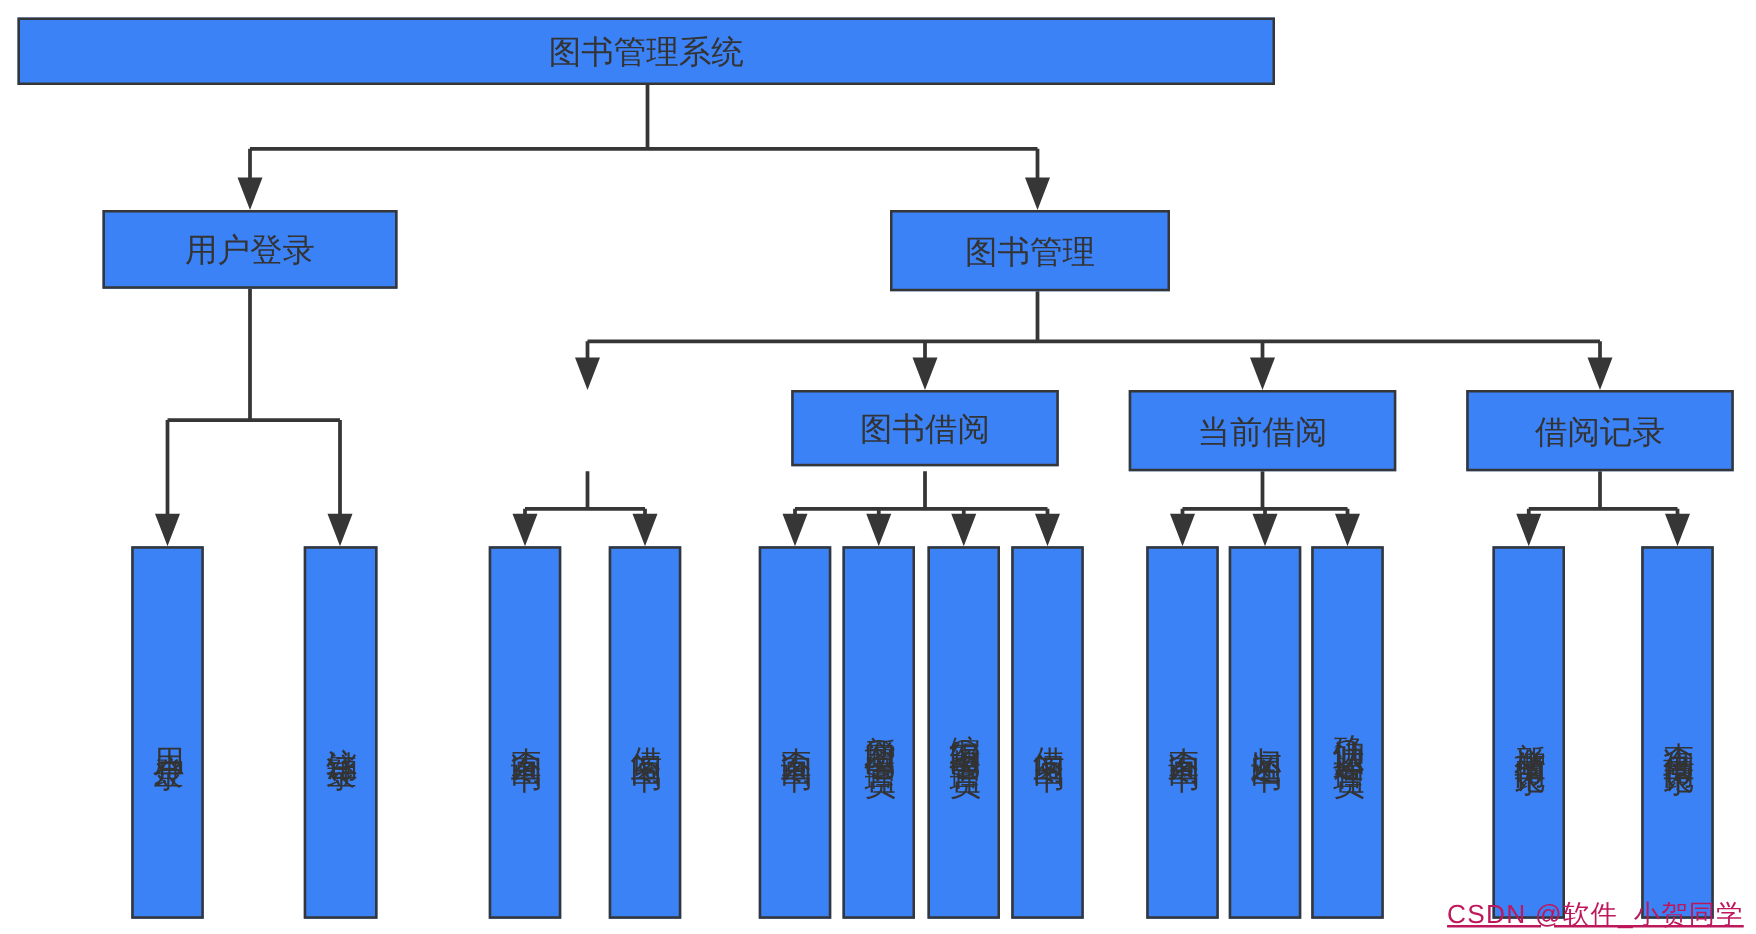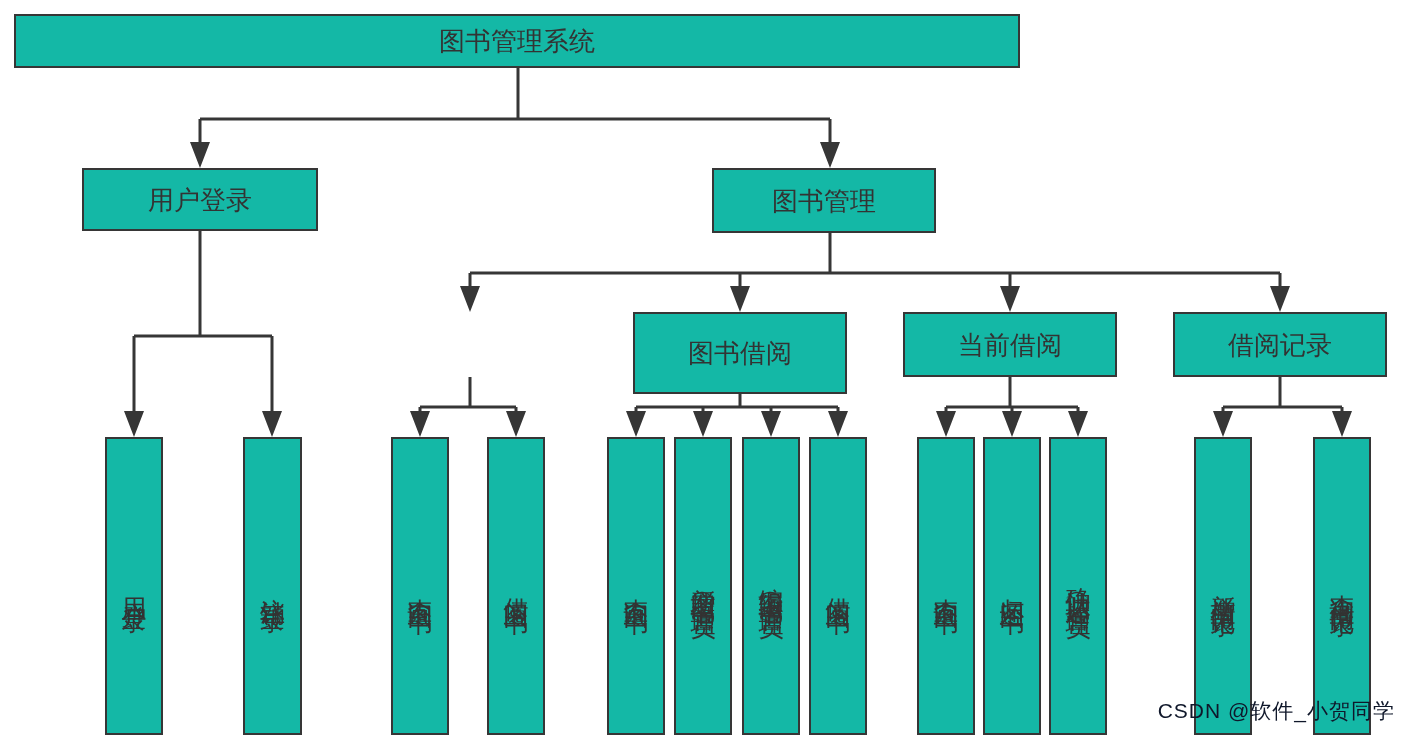--- a/index.html
+++ b/index.html
@@ -1,32 +1,32 @@
 <!DOCTYPE html>
 <html><head>
 <meta charset="utf-8">
 <style>
   html,body{margin:0;padding:0;background:#ffffff;}
   .canvas{
     position:relative;width:1405px;height:747px;background:#ffffff;overflow:hidden;
     font-family:"Liberation Sans","DejaVu Sans",sans-serif;color:#333333;
   }
   .box{
-    position:absolute;box-sizing:border-box;border:2.5px solid #363636;background:#14b8a6;
+    position:absolute;box-sizing:border-box;border:2.5px solid #363636;background:#3b82f6;
     display:flex;align-items:center;justify-content:center;
     font-size:26px;line-height:1;white-space:nowrap;
   }
   .vbox{
     writing-mode:vertical-rl;text-orientation:mixed;
     font-size:25px;letter-spacing:4px;
   }
   .connectors{position:absolute;left:0;top:0;width:1405px;height:747px;}
   .watermark{
-    position:absolute;right:10px;bottom:22px;font-size:21px;color:#0f172a;
-    letter-spacing:1px;white-space:nowrap;
+    position:absolute;right:10px;bottom:2px;font-size:21px;color:#be185d;
+    letter-spacing:1px;white-space:nowrap;text-decoration:underline;
   }
 </style>
 </head>
 <body>
 
 <div class="canvas">
 
   <svg class="connectors" viewBox="0 0 1405 747" xmlns="http://www.w3.org/2000/svg">
     <path fill="none" stroke="#363636" stroke-width="3" d="
       M518 68 V120
@@ -85,21 +85,21 @@
   </svg>
 
   <div class="box" style="left:14px;top:14px;width:1006px;height:54px;">图书管理系统</div>
 
   <div class="box" style="left:82px;top:168px;width:236px;height:63px;">用户登录</div>
   <div class="box" style="left:712px;top:168px;width:224px;height:65px;">图书管理</div>
 
   <div class="box vbox" style="left:105px;top:437px;width:58px;height:298px;">用户登录</div>
   <div class="box vbox" style="left:243px;top:437px;width:59px;height:298px;">注销登录</div>
 
-  <div class="box" style="left:633px;top:312px;width:214px;height:82px;">图书借阅</div>
+  <div class="box" style="left:633px;top:312px;width:214px;height:61px;">图书借阅</div>
   <div class="box" style="left:1173px;top:312px;width:214px;height:65px;">借阅记录</div>
   <div class="box" style="left:903px;top:312px;width:214px;height:65px;">当前借阅</div>
 
   <div class="box vbox" style="left:391px;top:437px;width:58px;height:298px;">查询图书</div>
   <div class="box vbox" style="left:487px;top:437px;width:58px;height:298px;">借阅图书</div>
 
   <div class="box vbox" style="left:607px;top:437px;width:58px;height:298px;">查询图书</div>
   <div class="box vbox" style="left:674px;top:437px;width:58px;height:298px;">新增图书（管理员）</div>
   <div class="box vbox" style="left:742px;top:437px;width:58px;height:298px;">编辑图书（管理员）</div>
   <div class="box vbox" style="left:809px;top:437px;width:58px;height:298px;">借阅图书</div>

